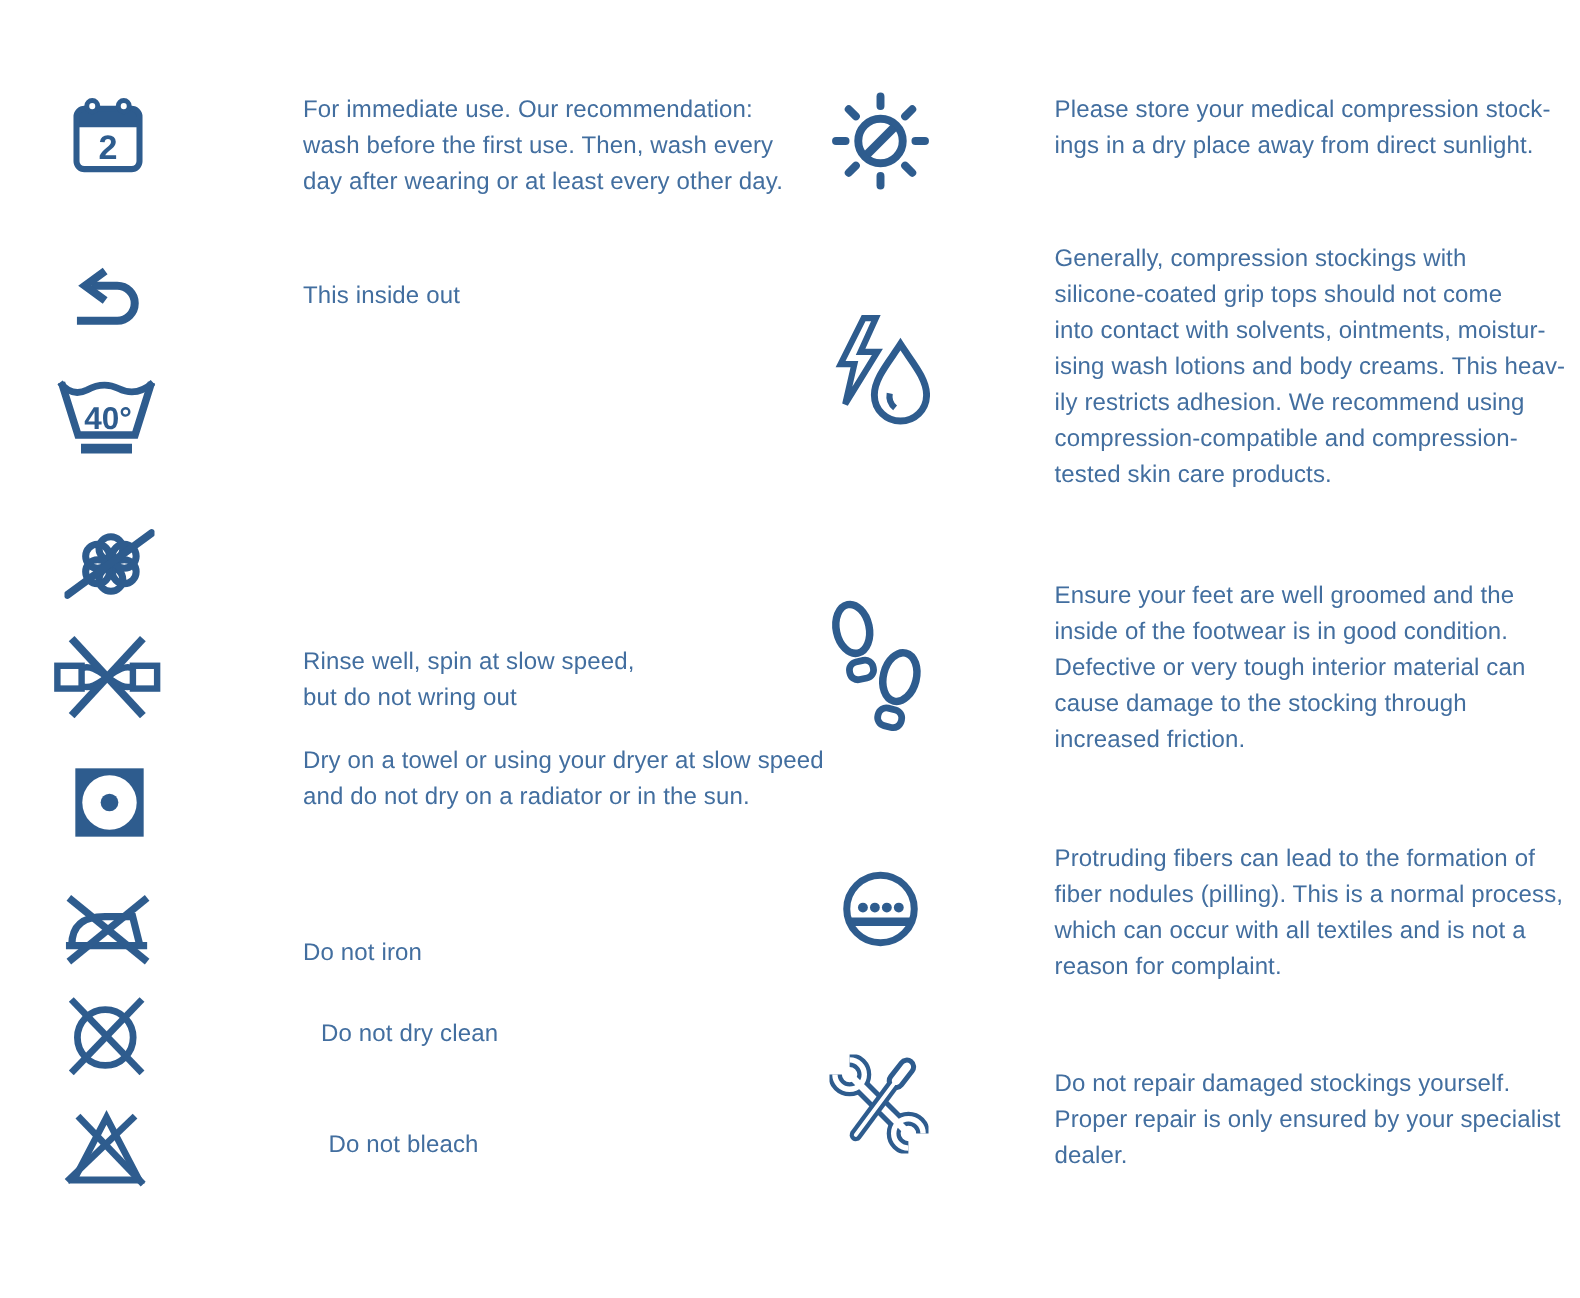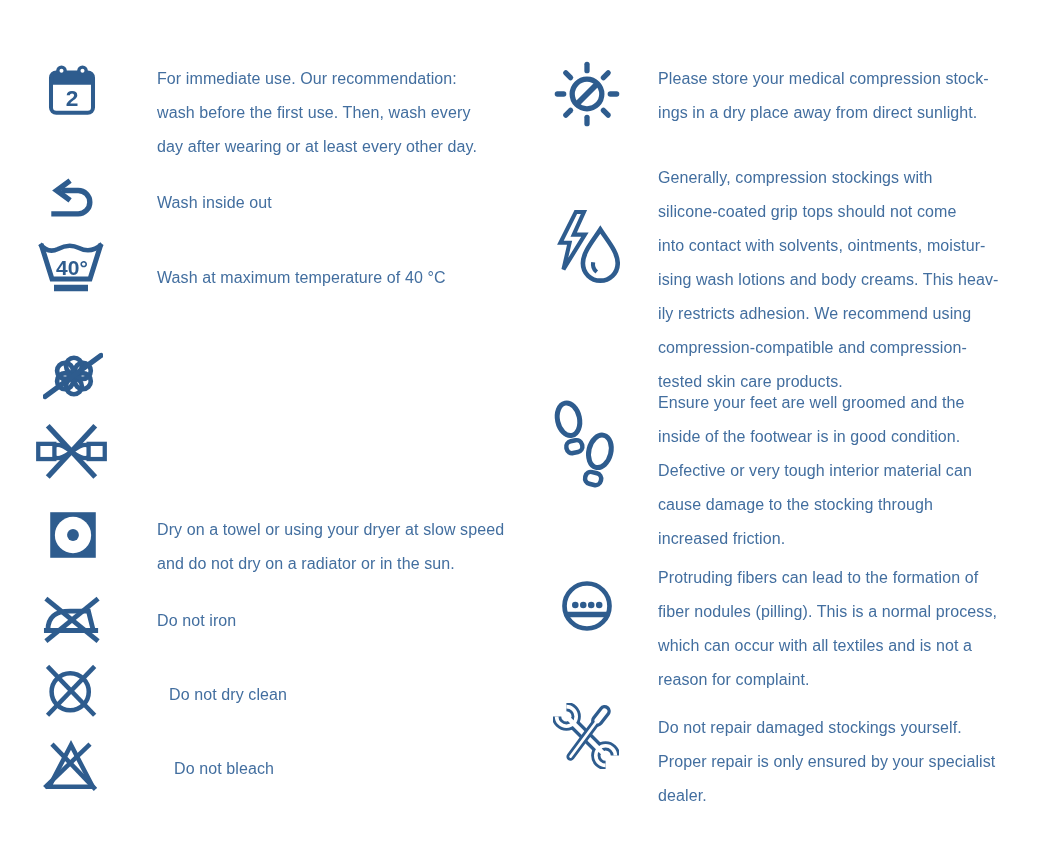--- a/index.html
+++ b/index.html
@@ -4,22 +4,23 @@
 <style>
   html,body{margin:0;padding:0;background:#ffffff;}
   .page{
     position:relative;width:1053px;height:865px;background:#ffffff;
     font-family:"Liberation Sans",sans-serif;overflow:hidden;
   }
   .icon{position:absolute;color:var(--icon-color,#2e5c8e);}
   .icon svg{width:100%;height:100%;display:block;}
   .txt{
     position:absolute;width:420px;white-space:pre-line;
-    font-size:16px;line-height:34px;letter-spacing:0.1px;
+    font-size:16px;line-height:24px;letter-spacing:0.1px;
     color:var(--text-color,#426e9f);
+    margin-left:45px;
   }
   svg text{font-family:"Liberation Sans",sans-serif;}
 </style>
 </head>
 <body>
 
 <div class="page">
 
   <div class="icon" style="left:44px;top:62px;width:56px;height:56px">
     <svg viewBox="0 0 64 64">
@@ -33,31 +34,30 @@
   <div class="txt" style="left:157px;top:62px">For immediate use. Our recommendation:
 wash before the first use. Then, wash every
 day after wearing or at least every other day.</div>
 
   <div class="icon" style="left:42px;top:178px;width:58px;height:43px">
     <svg viewBox="0 0 64 48">
       <path d="M10 40 H40 A13 13 0 0 0 40 14 H21" fill="none" stroke="currentColor" stroke-width="6"></path>
       <path d="M31 3 L16 14 L31 25" fill="none" stroke="currentColor" stroke-width="6" stroke-linejoin="miter"></path>
     </svg>
   </div>
-  <div class="txt" style="left:157px;top:186px">Wash inside out</div>
-
-  <div class="icon" style="left:37px;top:231px;width:68px;height:64px">
+  <div class="txt" style="left:157px;top:186px">This inside out</div>
+
+  <div class="icon" style="left:37px;top:242px;width:68px;height:64px">
     <svg viewBox="0 0 66 64">
       <path d="M3 13 L14 48 H52 L63 13" fill="none" stroke="currentColor" stroke-width="5"></path>
       <path d="M2 13 Q10 23 20 18 Q31 12 41 17 Q53 23 64 13" fill="none" stroke="currentColor" stroke-width="4.5"></path>
       <line x1="16" y1="57" x2="50" y2="57" stroke="currentColor" stroke-width="6.5"></line>
       <text x="34" y="44" text-anchor="middle" font-size="21" font-weight="bold" fill="currentColor">40°</text>
     </svg>
   </div>
-  <div class="txt" style="left:157px;top:261px">Wash at maximum temperature of 40 °C</div>
 
   <div class="icon" style="left:43px;top:347px;width:60px;height:58px">
     <svg viewBox="0 0 64 62">
       <circle cx="33" cy="42" r="8.5" fill="none" stroke="currentColor" stroke-width="5"></circle>
       <circle cx="42.5" cy="36.5" r="8.5" fill="none" stroke="currentColor" stroke-width="5"></circle>
       <circle cx="42.5" cy="25.5" r="8.5" fill="none" stroke="currentColor" stroke-width="5"></circle>
       <circle cx="33" cy="20" r="8.5" fill="none" stroke="currentColor" stroke-width="5"></circle>
       <circle cx="23.5" cy="25.5" r="8.5" fill="none" stroke="currentColor" stroke-width="5"></circle>
       <circle cx="23.5" cy="36.5" r="8.5" fill="none" stroke="currentColor" stroke-width="5"></circle>
       <line x1="2" y1="53" x2="62" y2="9" stroke="currentColor" stroke-width="5.5" stroke-linecap="round"></line>
@@ -67,40 +67,42 @@
   <div class="icon" style="left:33px;top:422px;width:77px;height:57px">
     <svg viewBox="0 0 76 60">
       <rect x="3" y="23" width="17" height="16" fill="none" stroke="currentColor" stroke-width="4.5"></rect>
       <rect x="56" y="23" width="17" height="16" fill="none" stroke="currentColor" stroke-width="4.5"></rect>
       <path d="M20 25 C30 19 46 43 56 37" fill="none" stroke="currentColor" stroke-width="4.5"></path>
       <path d="M20 37 C30 43 46 19 56 25" fill="none" stroke="currentColor" stroke-width="4.5"></path>
       <line x1="13" y1="4" x2="63" y2="58" stroke="currentColor" stroke-width="5.5"></line>
       <line x1="63" y1="4" x2="13" y2="58" stroke="currentColor" stroke-width="5.5"></line>
     </svg>
   </div>
+  <div class="txt" style="left:157px;top:430px">Rinse well, spin at slow speed,
+but do not wring out</div>
 
   <div class="icon" style="left:46px;top:508px;width:54px;height:54px">
     <svg viewBox="0 0 64 64">
       <rect x="5" y="5" width="54" height="54" fill="currentColor"></rect>
       <circle cx="32" cy="32" r="21.5" fill="#fff"></circle>
       <circle cx="32" cy="32" r="7" fill="currentColor"></circle>
     </svg>
   </div>
-  <div class="txt" style="left:157px;top:513px">Dry on a towel or using your dryer at slow speed
+  <div class="txt" style="left:157px;top:496px">Dry on a towel or using your dryer at slow speed
 and do not dry on a radiator or in the sun.</div>
 
   <div class="icon" style="left:41px;top:586px;width:62px;height:58px">
     <svg viewBox="0 0 64 60">
       <path d="M7 46 C7 30 17 26 30 26 H49 L54 46" fill="none" stroke="currentColor" stroke-width="5"></path>
       <line x1="3" y1="46" x2="59" y2="46" stroke="currentColor" stroke-width="5"></line>
       <line x1="5" y1="13" x2="59" y2="57" stroke="currentColor" stroke-width="5"></line>
       <line x1="59" y1="13" x2="5" y2="57" stroke="currentColor" stroke-width="5"></line>
     </svg>
   </div>
-  <div class="txt" style="left:157px;top:604px">Do not iron</div>
+  <div class="txt" style="left:157px;top:624px">Do not iron</div>
 
   <div class="icon" style="left:43px;top:661px;width:58px;height:56px">
     <svg viewBox="0 0 64 60">
       <circle cx="30" cy="33" r="20.5" fill="none" stroke="currentColor" stroke-width="5"></circle>
       <line x1="5" y1="5" x2="57" y2="59" stroke="currentColor" stroke-width="5"></line>
       <line x1="57" y1="5" x2="5" y2="59" stroke="currentColor" stroke-width="5"></line>
     </svg>
   </div>
   <div class="txt" style="left:169px;top:678px">Do not dry clean</div>
 

